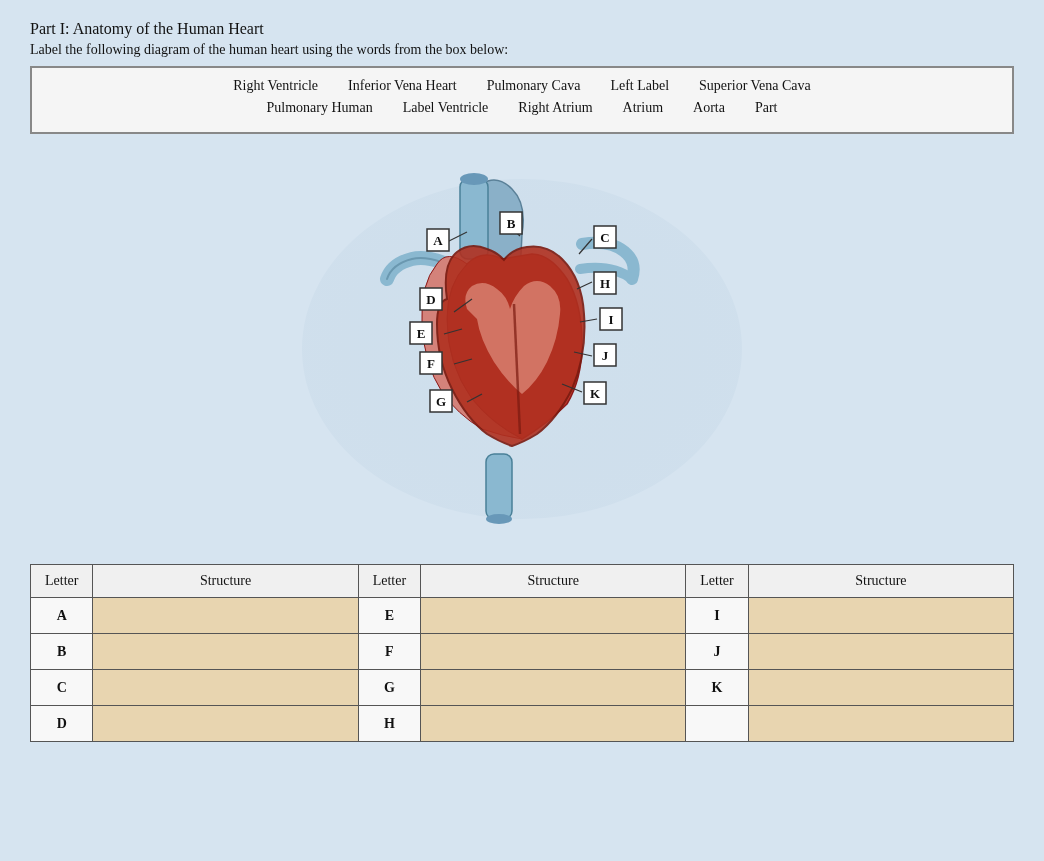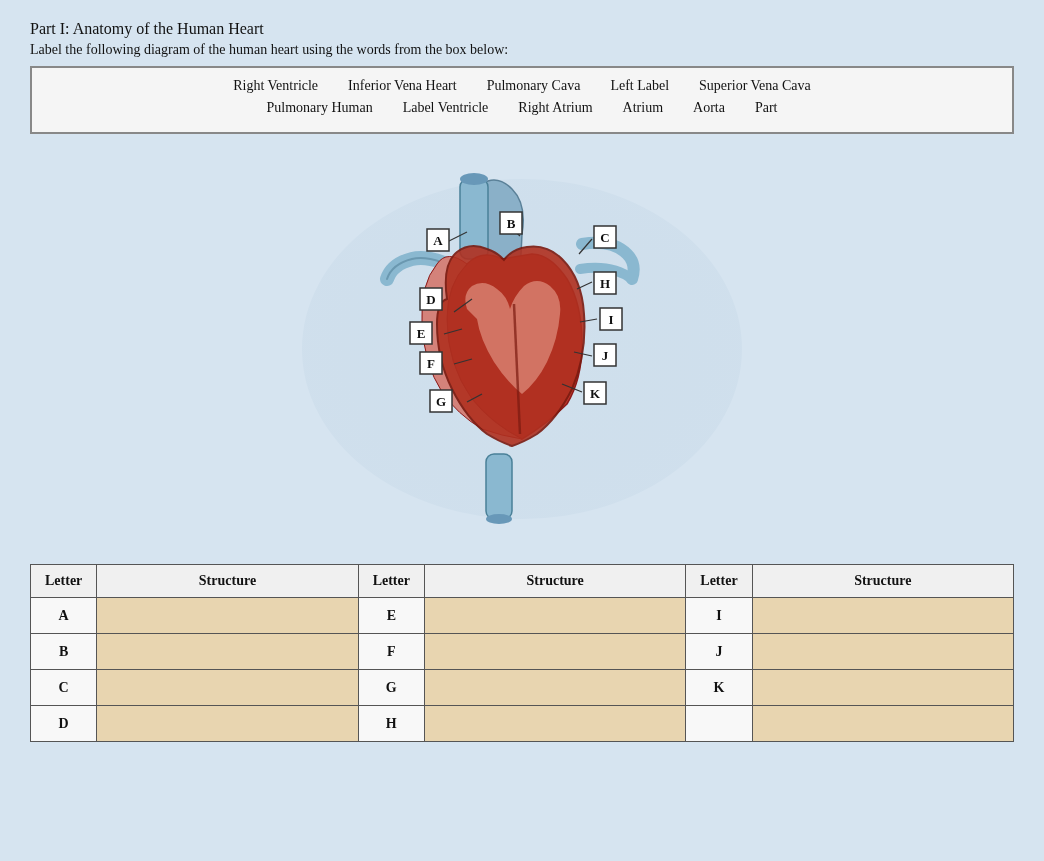--- a/index.html
+++ b/index.html
@@ -61,21 +61,21 @@
       width: 100%;
       border-collapse: collapse;
       font-size: 14px;
       background: white;
     }
     .answer-table th {
       border: 1.5px solid #555;
       padding: 8px 14px;
       text-align: center;
       background: #f0f0f0;
-      font-weight: bold;
+      font-weight: normal;
     }
     .answer-table td {
       border: 1.5px solid #555;
       padding: 8px 14px;
       text-align: center;
       height: 36px;
     }
     .answer-table td.letter-cell {
       font-weight: bold;
       background: #f8f8f8;

